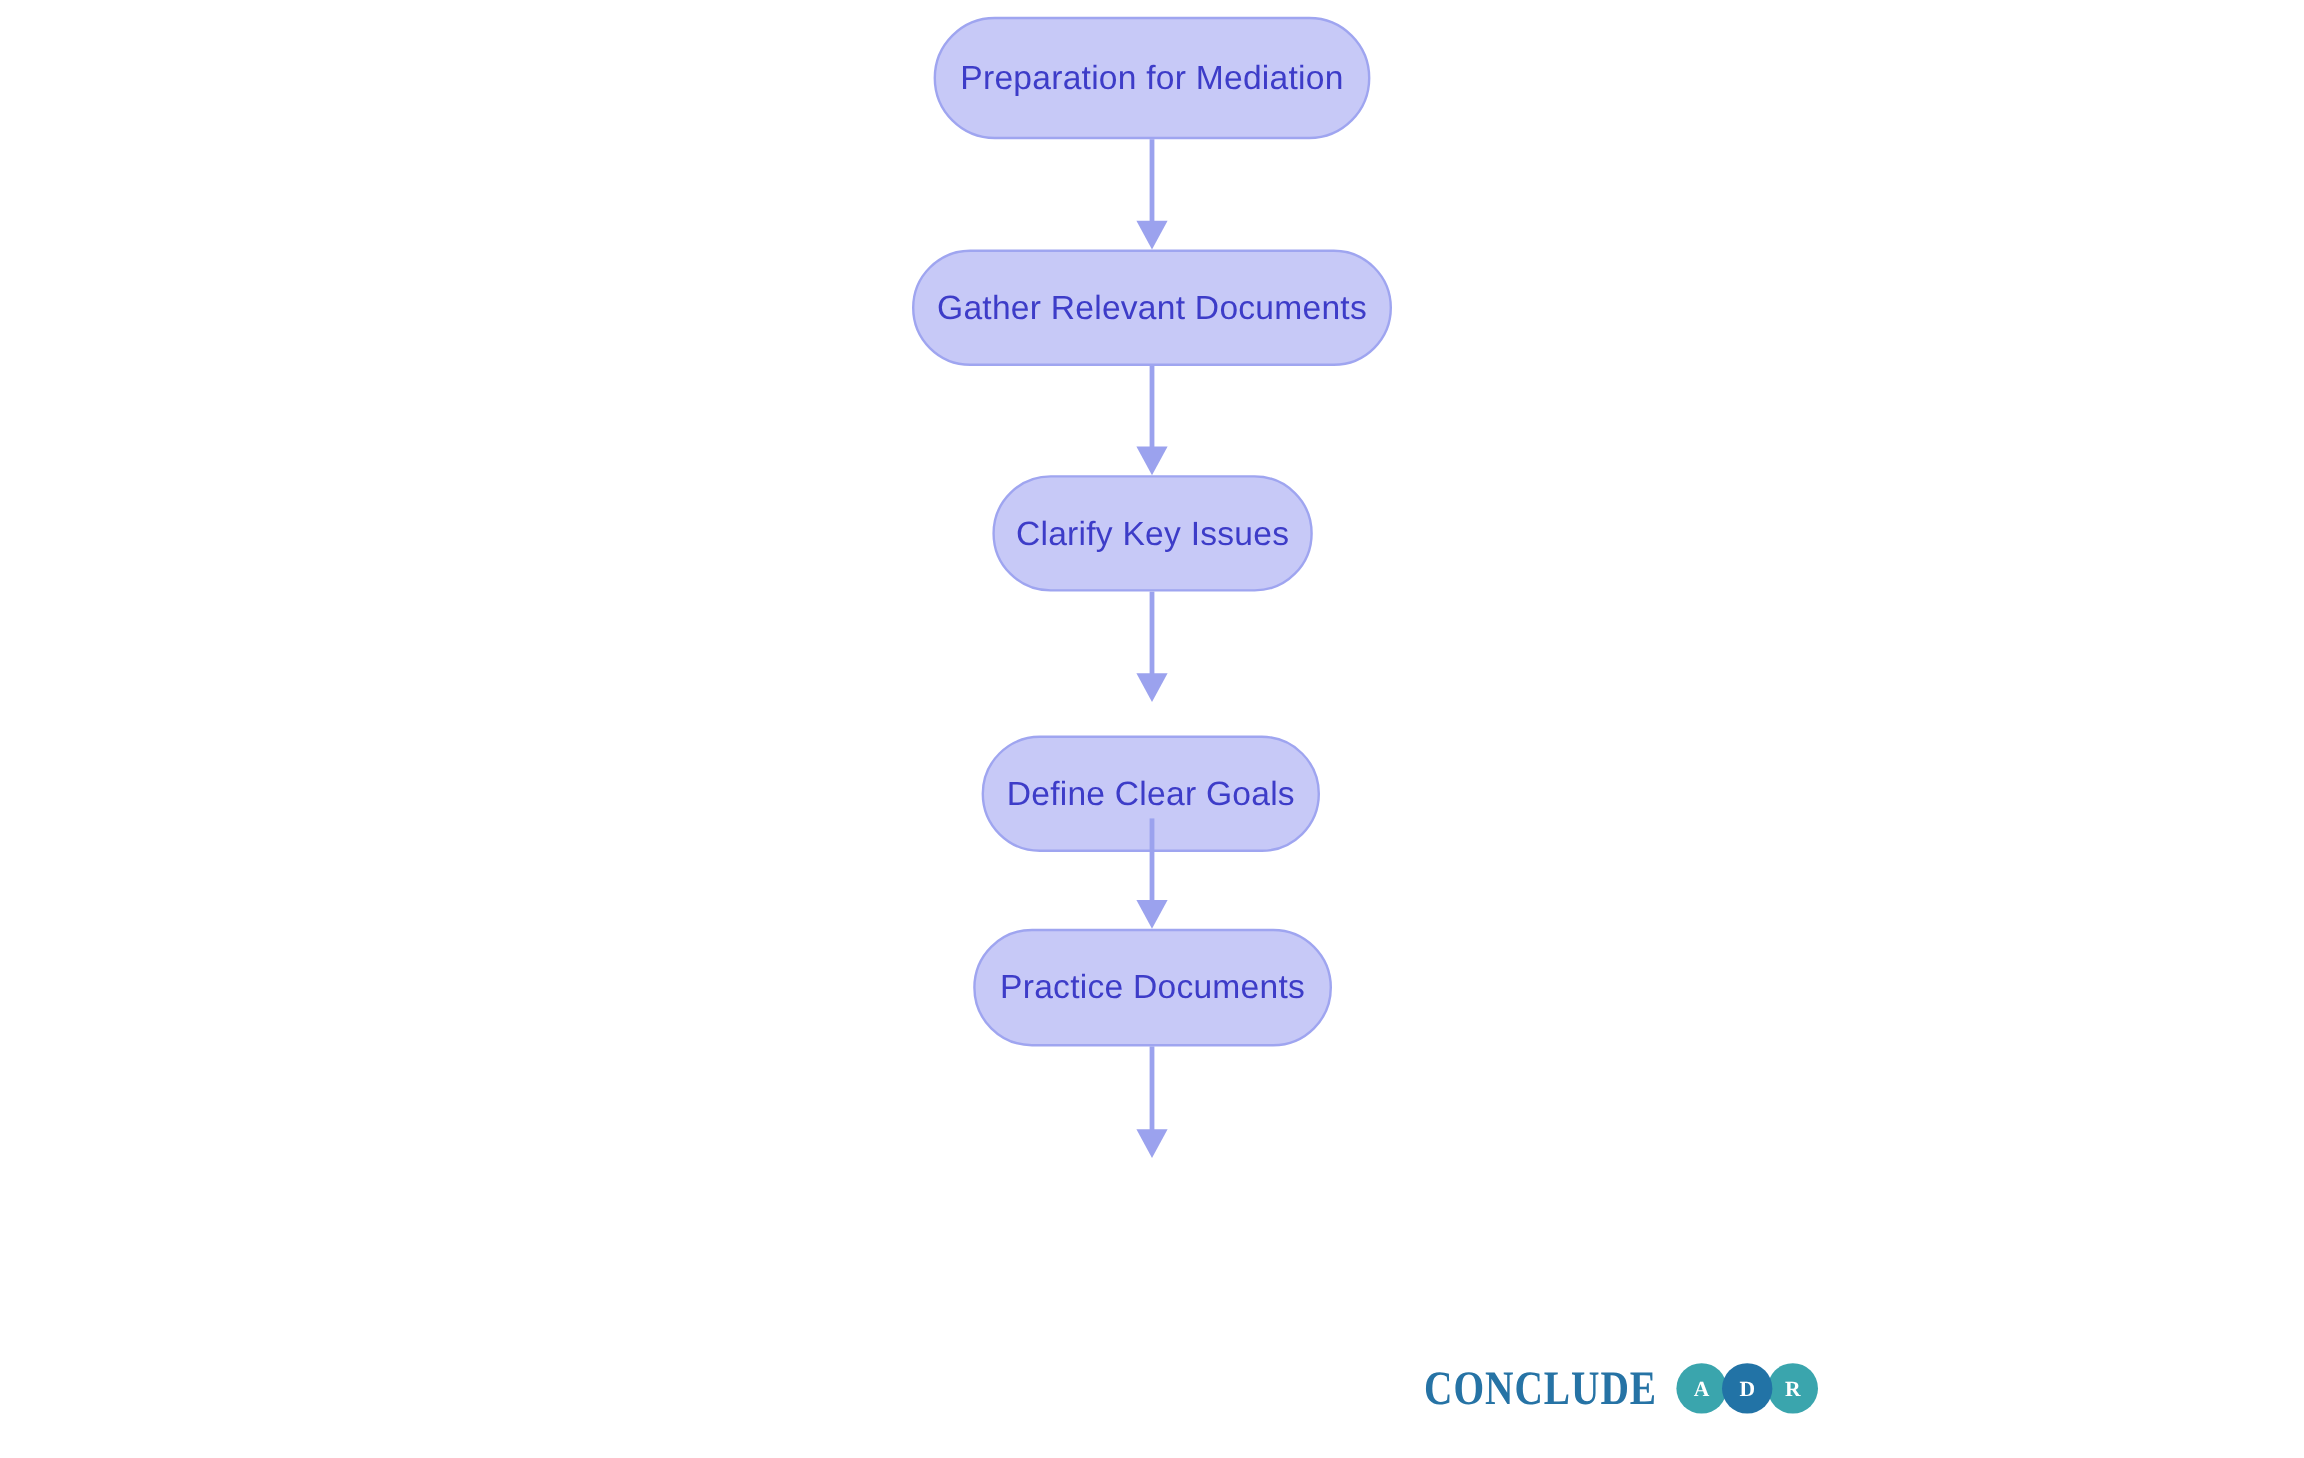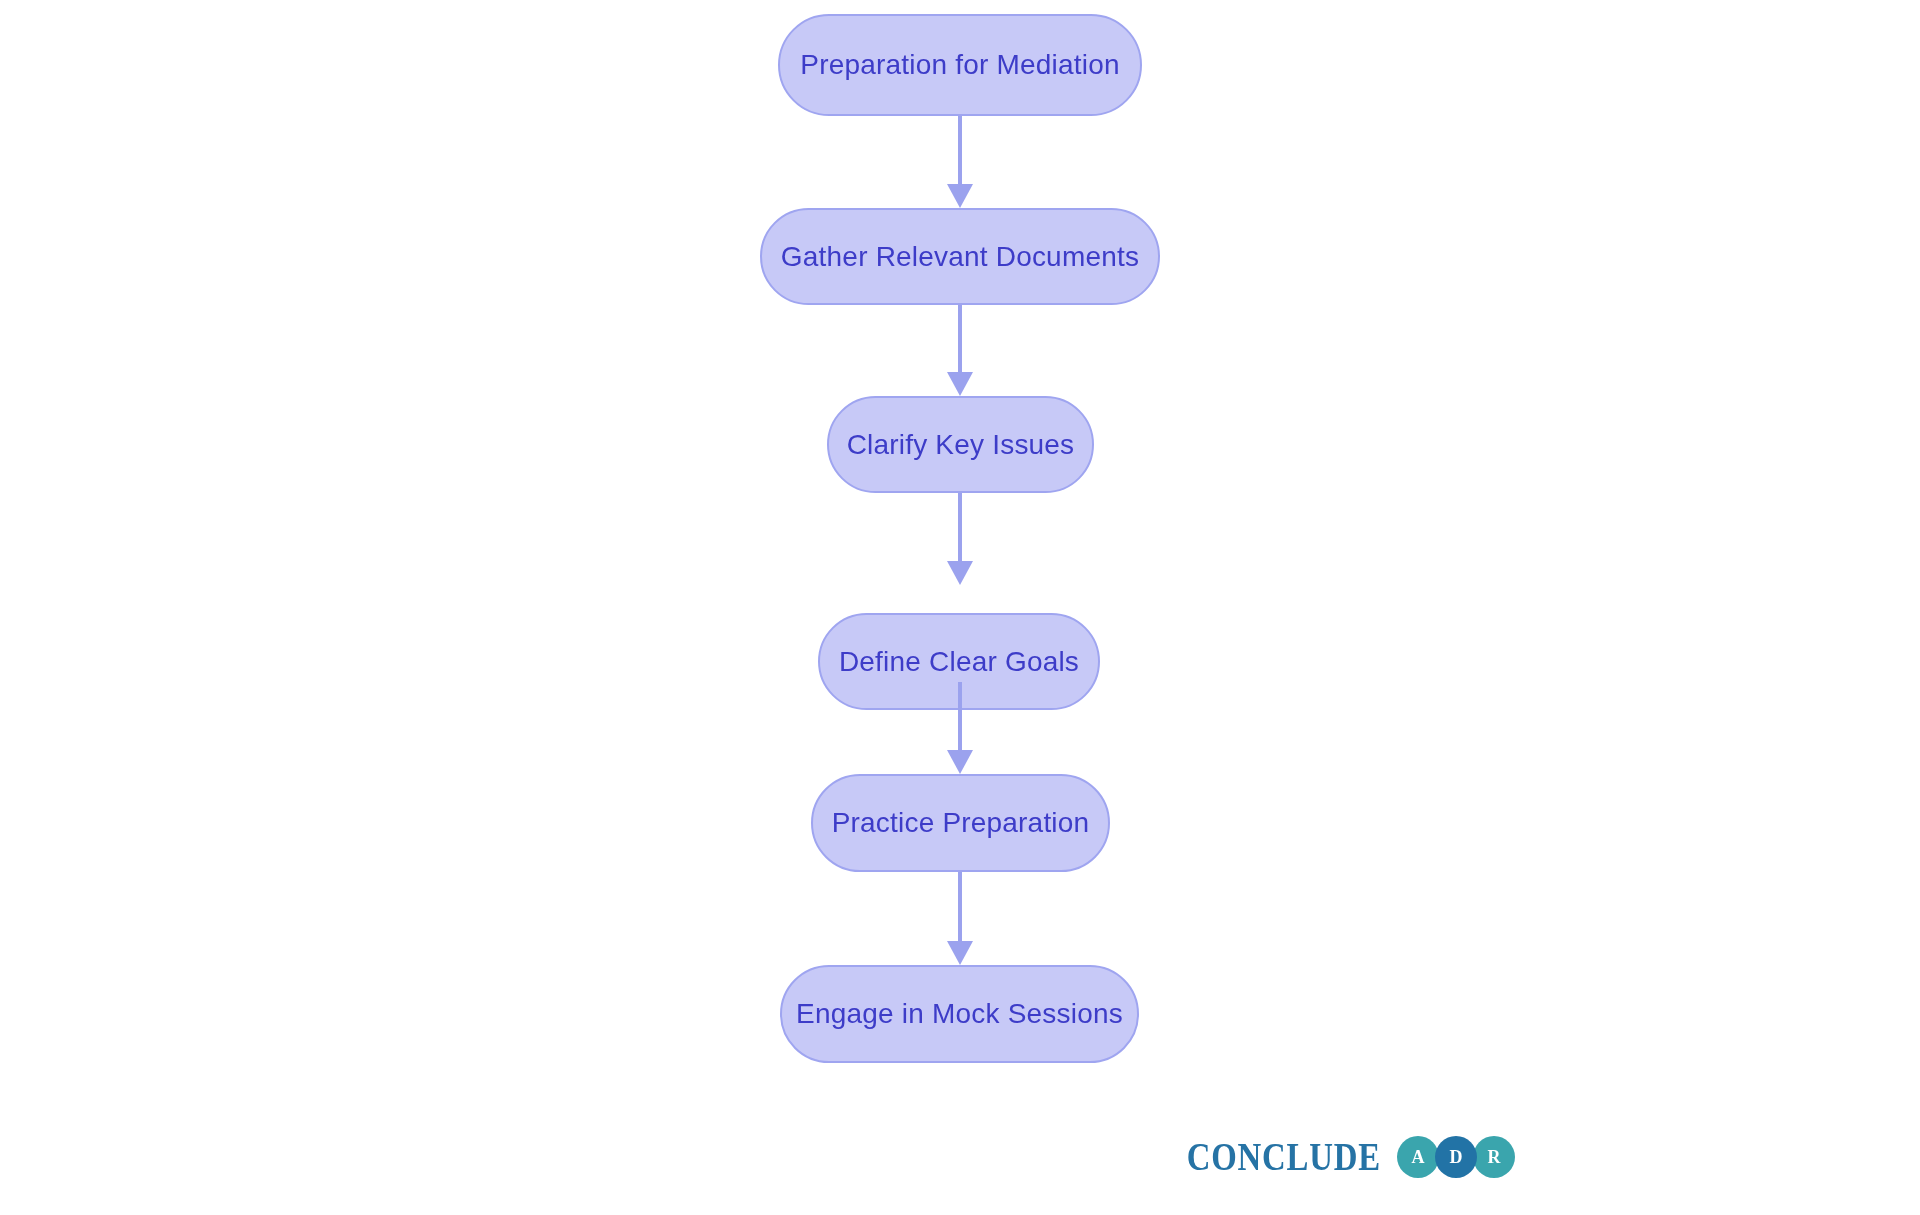--- a/index.html
+++ b/index.html
@@ -122,24 +122,21 @@
   <div class="node n3">
     <span>Clarify Key Issues</span>
   </div>
   <div class="node n2">
     <span>Gather Relevant Documents</span>
   </div>
   <div class="node n4">
     <span>Define Clear Goals</span>
   </div>
   <div class="node n5">
-    <span>Practice Preparation</span>
-  </div>
-  <div class="node n6">
-    <span>Engage in Mock Sessions</span>
+    <span>Practice Documents</span>
   </div>
 
   <div class="arrow a1">
     <div class="stem"></div>
     <div class="head"></div>
   </div>
   <div class="arrow a2">
     <div class="stem"></div>
     <div class="head"></div>
   </div>

